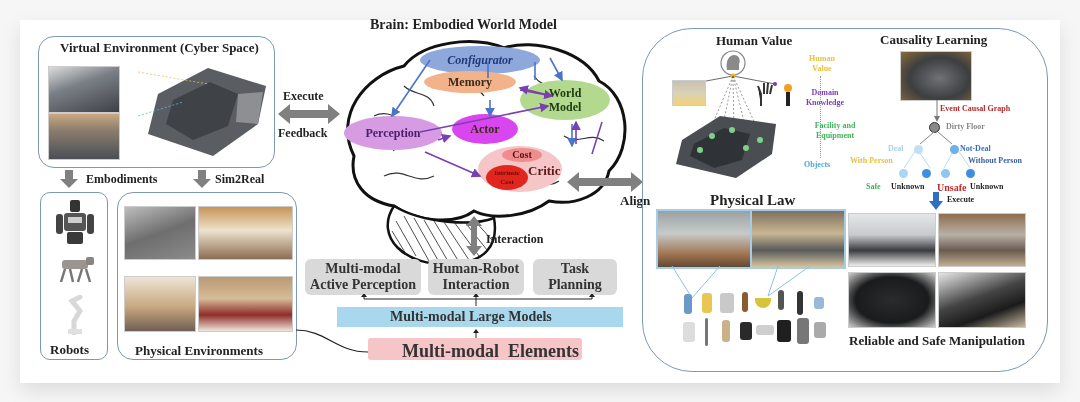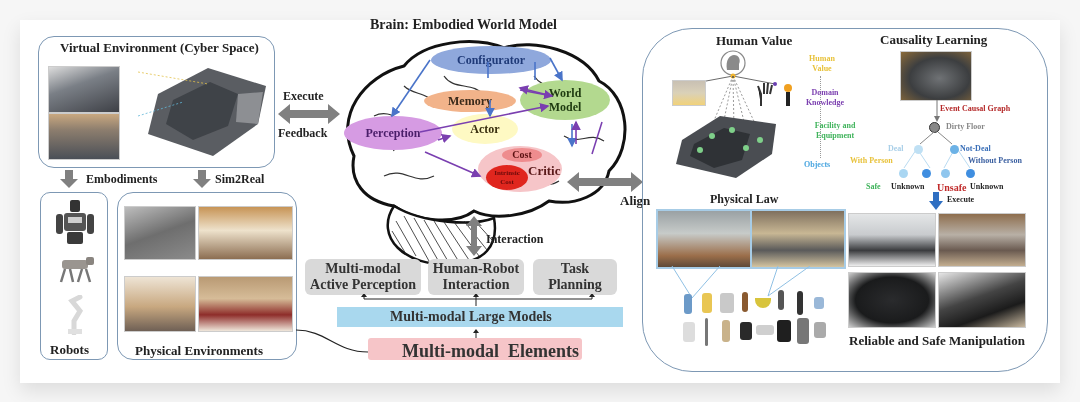--- a/index.html
+++ b/index.html
@@ -119,34 +119,34 @@
         <path d="M110 186 L 135 224"></path>
         <path d="M120 186 L 145 220"></path>
         <path d="M130 185 L 153 214"></path>
         <path d="M140 184 L 158 204"></path>
         <path d="M62 185 L 82 220"></path>
         <path d="M58 195 L 72 218"></path>
     </g>
   </svg>
 </div>
 
-<div class="ell" style="left:431px;top:46px;width:120px;height:28px;background:#8fa8dc;color:#1f3a78;">
+<div class="ell" style="left:420px;top:46px;width:120px;height:28px;background:#8fa8dc;color:#1f3a78;font-style:italic;">
     <span>Configurator</span>
   </div>
-<div class="ell" style="left:424px;top:90px;width:92px;height:22px;background:#f2b38a;color:#3a2a1a;">
+<div class="ell" style="left:424px;top:71px;width:92px;height:22px;background:#f2b38a;color:#3a2a1a;">
     <span>Memory</span>
   </div>
 <div class="ell" style="left:520px;top:80px;width:90px;height:40px;background:#b3d98f;color:#1e3a10;flex-direction:column;">
   <span>World</span>
   <span>Model</span>
 </div>
 <div class="ell" style="left:344px;top:116px;width:98px;height:34px;background:#d69be3;color:#4a1e6a;">
     <span>Perception</span>
   </div>
-<div class="ell" style="left:452px;top:114px;width:66px;height:30px;background:#fef9c3;color:#3a3010;">
+<div class="ell" style="left:452px;top:114px;width:66px;height:30px;background:#d946ef;color:#3a3010;">
     <span>Actor</span>
   </div>
 <div class="ell" style="left:478px;top:146px;width:84px;height:46px;background:#f6c5c8;"></div>
 <div class="abs t" style="left:528px;top:163px;font-size:13px;color:#5a1a1a;">Critic</div>
 <div class="ell" style="left:502px;top:148px;width:40px;height:14px;background:#ee8c8e;color:#5a1010;font-size:10px;">
     <span>Cost</span>
   </div>
 <div class="ell" style="left:486px;top:165px;width:42px;height:25px;background:#e0261e;color:#6a0a0a;font-size:7px;line-height:9px;flex-direction:column;">
   <span>Intrinsic</span>
   <span>Cost</span>
@@ -267,21 +267,21 @@
       <circle cx="88" cy="30" r="3" fill="#7fd08a"></circle>
     </svg>
 </div>
 
 <div class="abs t" style="left:800px;top:54px;width:44px;font-size:8px;line-height:10px;color:#e8c23a;white-space:normal;text-align:center;">Human Value</div>
 <div class="abs" style="left:820px;top:76px;width:0;height:82px;border-left:1px dotted #999;"></div>
 <div class="abs t" style="left:800px;top:88px;width:50px;font-size:8px;line-height:10px;color:#7b3fb0;white-space:normal;text-align:center;">Domain Knowledge</div>
 <div class="abs t" style="left:796px;top:121px;width:54px;font-size:8px;line-height:10px;color:#3fb35b;white-space:normal;text-align:center;margin-left:12px;">Facility and Equipment</div>
 <div class="abs t" style="left:804px;top:160px;font-size:8px;color:#4aa6e0;">Objects</div>
 
-<div class="abs t" style="left:710px;top:192px;font-size:12px;">Physical Law</div>
+<div class="abs t" style="left:710px;top:192px;font-size:15px;">Physical Law</div>
 <div class="photo" style="left:656px;top:209px;width:92px;height:56px;border:2px solid #a7cce6;background:linear-gradient(180deg,#9aa1a4 0%,#c7cbc9 40%,#9b6e4a 80%,#5f4a38 100%);"></div>
 <div class="photo" style="left:750px;top:209px;width:92px;height:56px;border:2px solid #a7cce6;background:linear-gradient(180deg,#7f705e 0%,#c8b794 40%,#5a5a5a 70%,#d4c4a0 100%);"></div>
 <div class="abs" style="left:660px;top:266px;">
   <svg width="180" height="36">
       <path d="M12 0 L 32 32 L 60 0" stroke="#8fc0e4" stroke-width="1" fill="none"></path>
       <path d="M118 0 L 108 30 L 150 0" stroke="#8fc0e4" stroke-width="1" fill="none"></path>
     </svg>
 </div>
 
 <div class="obj" style="left:684px;top:294px;width:8px;background:#6c9ac8;"></div>

